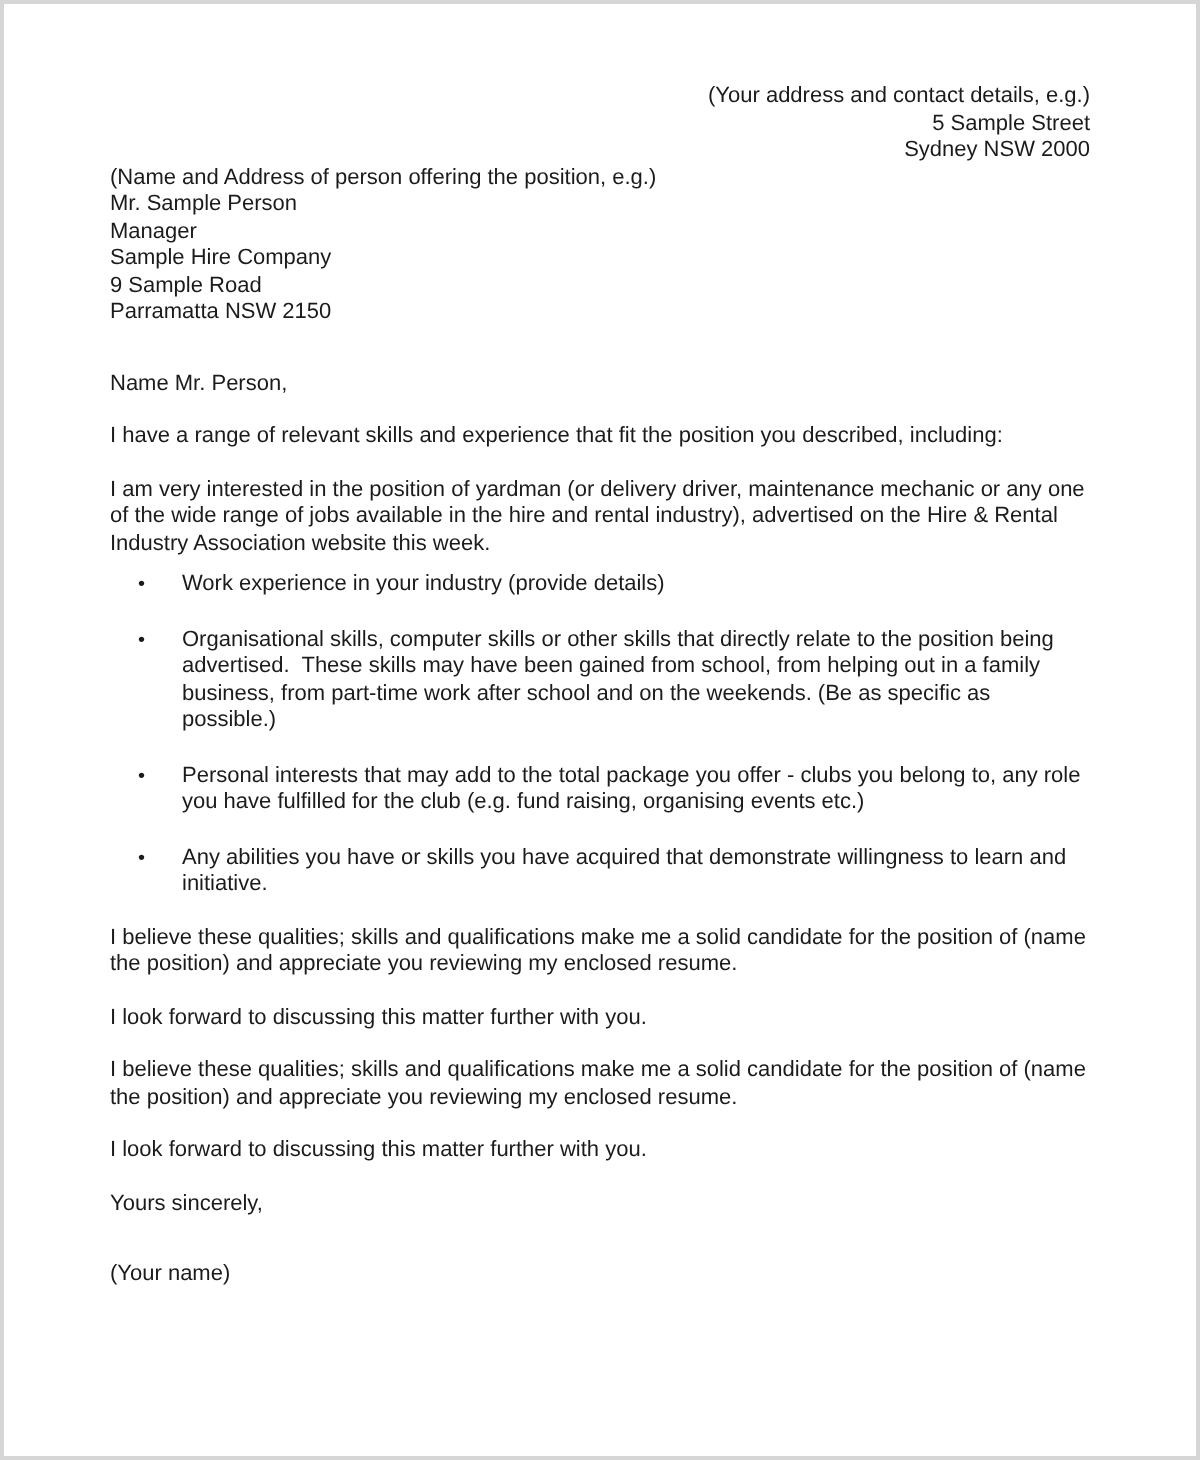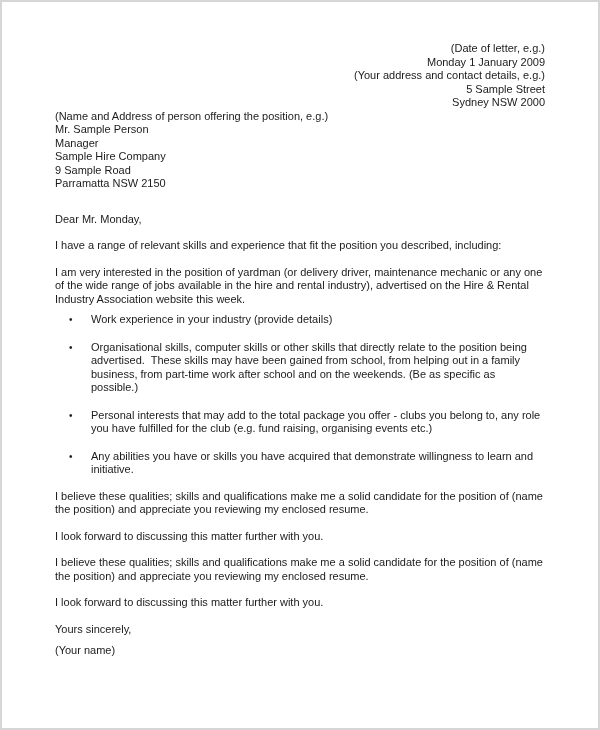--- a/index.html
+++ b/index.html
@@ -25,48 +25,44 @@
   ul.bullets {
     list-style: none;
     margin: 7px 0 0 0;
     padding: 0 0 0 14px;
     max-width: 480px;
   }
   li.bullet-item { display: flex; margin-top: 14px; }
   li.bullet-item:first-child { margin-top: 0; }
   .bullet-glyph { flex: 0 0 22px; width: 22px; font-size: 10px; }
   .bullet-text { flex: 1 1 auto; white-space: pre-wrap; }
-  .signature-name { margin-top: 8px; }
+  .signature-name { margin-top: 22px; }
 </style>
 </head>
 <body>
 
 <div class="letter">
 
-  <div class="block right">
-    <div>(Date of letter, e.g.)</div>
-    <div>Monday 1 January 2009</div>
-  </div>
 
   <div class="block right mt-lg">
     <div>(Your address and contact details, e.g.)</div>
     <div>5 Sample Street</div>
     <div>Sydney NSW 2000</div>
   </div>
 
   <div class="block mt-lg">
     <div>(Name and Address of person offering the position, e.g.)</div>
     <div>Mr. Sample Person</div>
     <div>Manager</div>
     <div>Sample Hire Company</div>
     <div>9 Sample Road</div>
     <div>Parramatta NSW 2150</div>
   </div>
 
-  <p class="mt-lg" style="margin-top:22px">Dear Mr. Monday,</p>
+  <p class="mt-lg" style="margin-top:22px">Name Mr. Person,</p>
 
   <p>I have a range of relevant skills and experience that fit the position you described, including:</p>
 
   <p>I am very interested in the position of yardman (or delivery driver, maintenance mechanic or any one of the wide range of jobs available in the hire and rental industry), advertised on the Hire &amp; Rental Industry Association website this week.</p>
 
   <ul class="bullets">
     <li class="bullet-item">
       <span class="bullet-glyph">•</span>
       <span class="bullet-text">Work experience in your industry (provide details)</span>
     </li>

